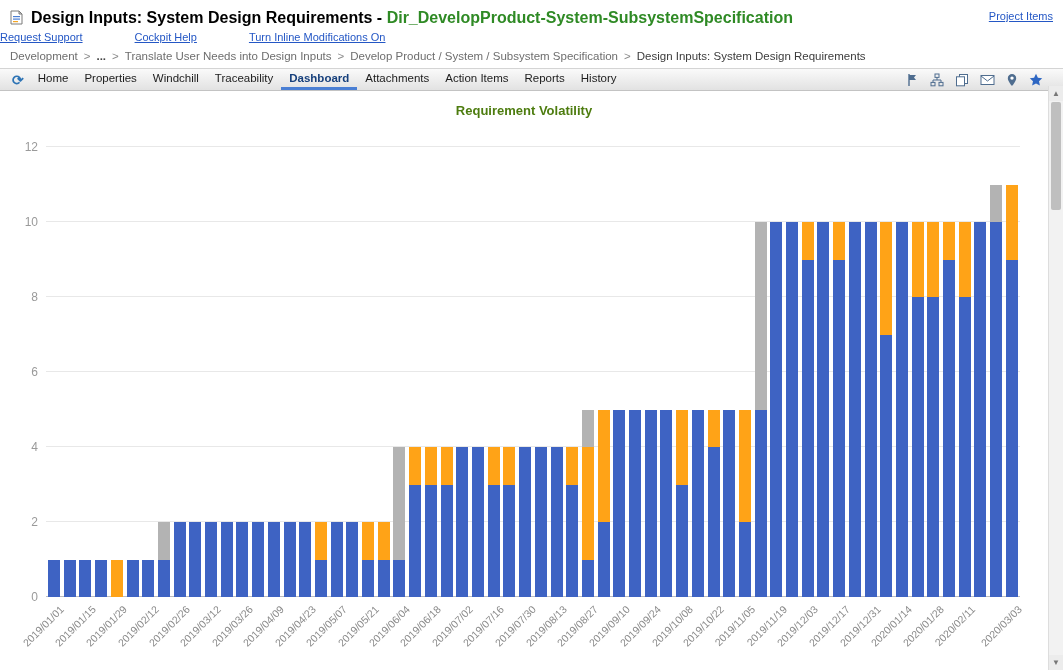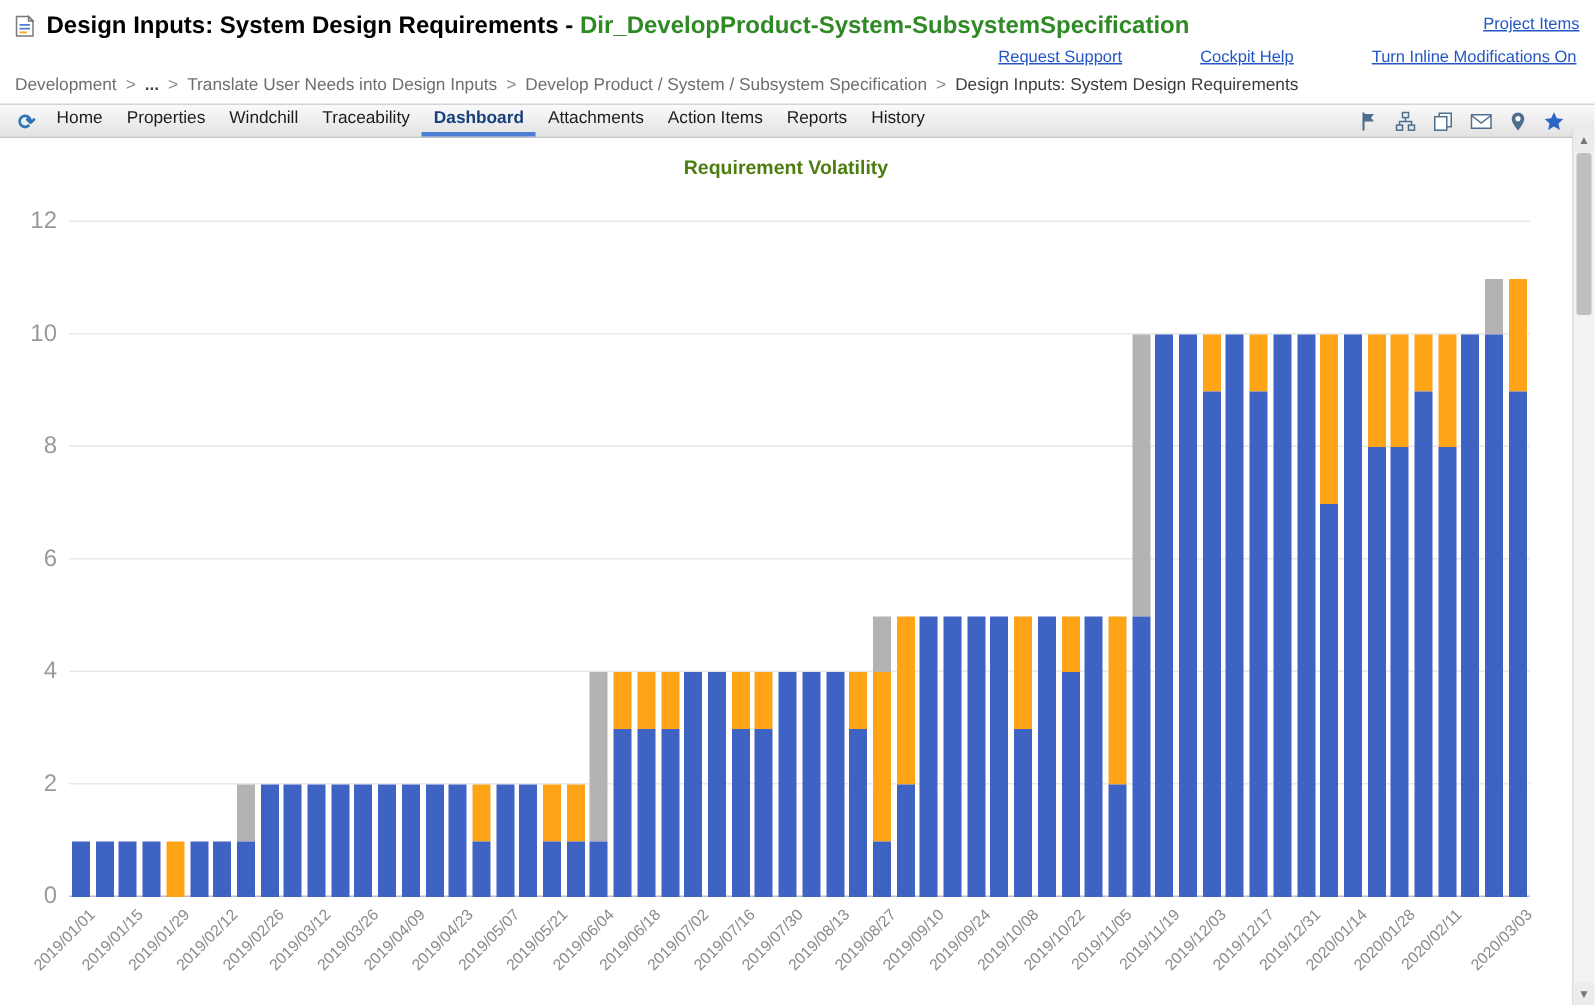--- a/index.html
+++ b/index.html
@@ -6,21 +6,21 @@
   html,body{width:1063px;height:670px;background:#fff;font-family:"Liberation Sans",sans-serif;overflow:hidden;position:relative}
 
   
   .topbar{display:flex;align-items:flex-start;padding:8px 10px 0 10px}
   .doc-icon{margin-top:2px}
   .title{font-size:16px;font-weight:bold;color:#000;margin-left:8px;line-height:20px}
   .title .title-sep{white-space:pre}
   .title .obj{color:#2F8A25}
   a.link{color:#2457C5;text-decoration:underline;font-size:11px;cursor:pointer}
   .project-home{margin-left:auto;padding-top:2px}
-  .links-row{display:flex;justify-content:flex-end;gap:52px;padding:2px 12px 2px 0}
+  .links-row{display:flex;gap:52px;padding:2px 12px 2px 0}
 
   
   .breadcrumb{display:flex;gap:6px;align-items:center;padding:5px 10px 6px;font-size:11.5px;color:#6e6e6e;white-space:nowrap}
   .bc-sep{color:#8a8a8a}
   .bc-item{color:#6e6e6e;cursor:pointer}
   .bc-item.more{font-weight:bold;color:#444}
   .bc-item.last{color:#3c3c3c;cursor:default}
 
   
   .tabbar{display:flex;align-items:stretch;height:23px;background:linear-gradient(#fafafa,#e2e2e2);border-top:1px solid #d4d4d4;border-bottom:1px solid #c3c3c3;padding:0 6px;font-size:11.5px;color:#1c1c1c}
@@ -33,21 +33,21 @@
 
   
   .chart{position:relative;width:1048px;height:581px}
   .chart-title{text-align:center;font-weight:bold;font-size:13px;color:#4d7c0f;padding-top:12px}
   .legend{display:flex;justify-content:center;gap:24px;margin-top:10px;font-size:11.5px;color:#555;align-items:center}
   .legend-item{display:flex;align-items:center;gap:6px}
   .swatch{width:38px;height:13px;display:inline-block}
   .plot{position:absolute;left:46px;right:28px;top:56px;height:450px}
   .gridline{position:absolute;left:0;right:0;height:1px;background:#e8e8e8;z-index:1}
   .gridline.axis{background:#bdbdbd}
-  .ytick{position:absolute;left:-40px;width:32px;text-align:right;font-size:16px;color:#9a9a9a;transform:translateY(50%);z-index:1}
+  .ytick{position:absolute;left:-40px;width:32px;text-align:right;font-size:12px;color:#9a9a9a;transform:translateY(50%);z-index:1}
   .bars{position:absolute;inset:0;display:flex;align-items:flex-end;justify-content:space-between;padding:0 2px;z-index:2}
   .slot{position:relative;width:12px;height:100%}
   .bar-stack{position:absolute;bottom:0;left:0;right:0;display:flex;flex-direction:column-reverse}
   .seg{width:100%}
   .xlabel{position:absolute;top:calc(100% + 6px);right:2px;transform:rotate(-45deg);transform-origin:top right;font-size:10.5px;color:#8a8a8a;white-space:nowrap}
 
   
   .scrollbar{position:absolute;right:0;top:86px;bottom:0;width:15px;background:#f2f2f2;border-left:1px solid #ddd;cursor:pointer}
   .sb-btn{height:15px;display:flex;align-items:center;justify-content:center;font-size:8px;color:#777;background:#ececec}
   .sb-btn.down{position:absolute;bottom:0;left:0;right:0}

